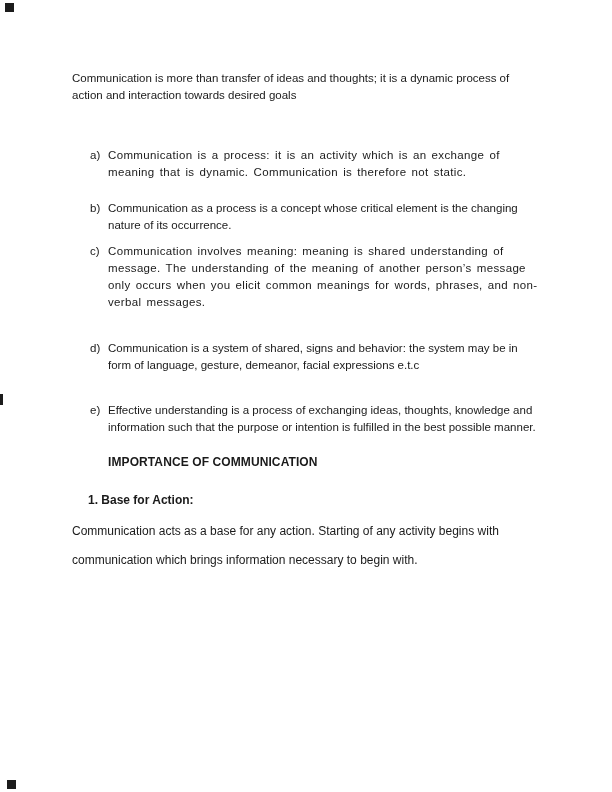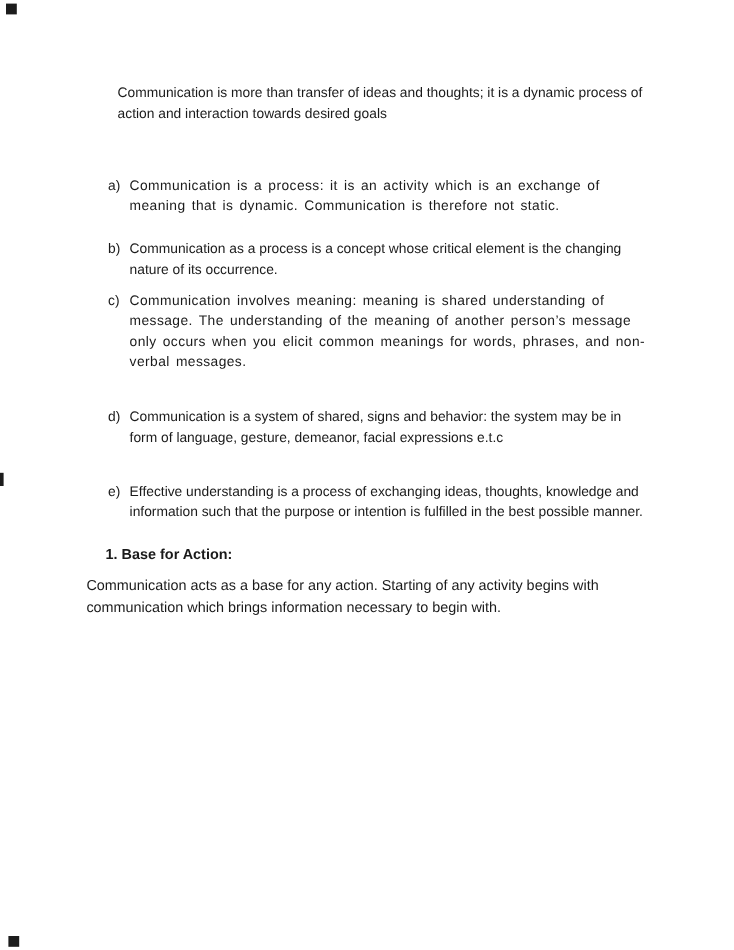--- a/index.html
+++ b/index.html
@@ -14,21 +14,20 @@
   }
   .page {
     width: 612px;
     height: 792px;
     padding: 70px 72px 0 72px;
     font-size: 11.5px;
     line-height: 17px;
   }
   .intro {
     margin-bottom: 43px;
-    margin-left: 26px;
   }
   .keyline {
     margin-bottom: 49px;
   }
   .keyline .link {
     color: var(--link, #4472C4);
     cursor: pointer;
   }
   .deflist {
     list-style: none;
@@ -62,21 +61,21 @@
     letter-spacing: 0.1px;
   }
   .subheading {
     font-size: 12px;
     font-weight: bold;
     margin-left: 16px;
     margin-bottom: 8px;
   }
   .body-par {
     font-size: 12px;
-    line-height: 18px;
+    line-height: 29px;
     max-width: 470px;
   }
   b { font-weight: normal; }
   .artifact {
     position: absolute;
     background: #1c1c1c;
   }
   .artifact.tl { left: 5px;  top: 3px;    width: 9px; height: 9px; }
   .artifact.ml { left: 0px;  top: 394px;  width: 3px; height: 11px; }
   .artifact.bl { left: 7px;  top: 780px;  width: 9px; height: 9px; }
@@ -111,20 +110,21 @@
       <span class="content"><b>Communication is a system of shared, signs and behavior</b><span>: the system may be in form of language, gesture, demeanor, facial expressions e.t.c</span></span>
     </li>
 
     <li class="defitem">
       <span class="marker">e)</span>
       <span class="content"><b>Effective understanding</b><span> is a process of exchanging ideas, thoughts, knowledge and information such that the purpose or intention is fulfilled in the best possible manner.</span></span>
     </li>
 
   </ol>
 
+  <h2 class="heading">IMPORTANCE OF COMMUNICATION</h2>
 
   <h3 class="subheading">1. Base for Action:</h3>
 
   <p class="body-par"><b>Communication</b><span> acts as a base for any action. Starting of any activity begins with communication which brings information necessary to begin with.</span></p>
 
 </div>
 
 <div class="artifact tl"></div>
 <div class="artifact ml"></div>
 <div class="artifact bl"></div>

